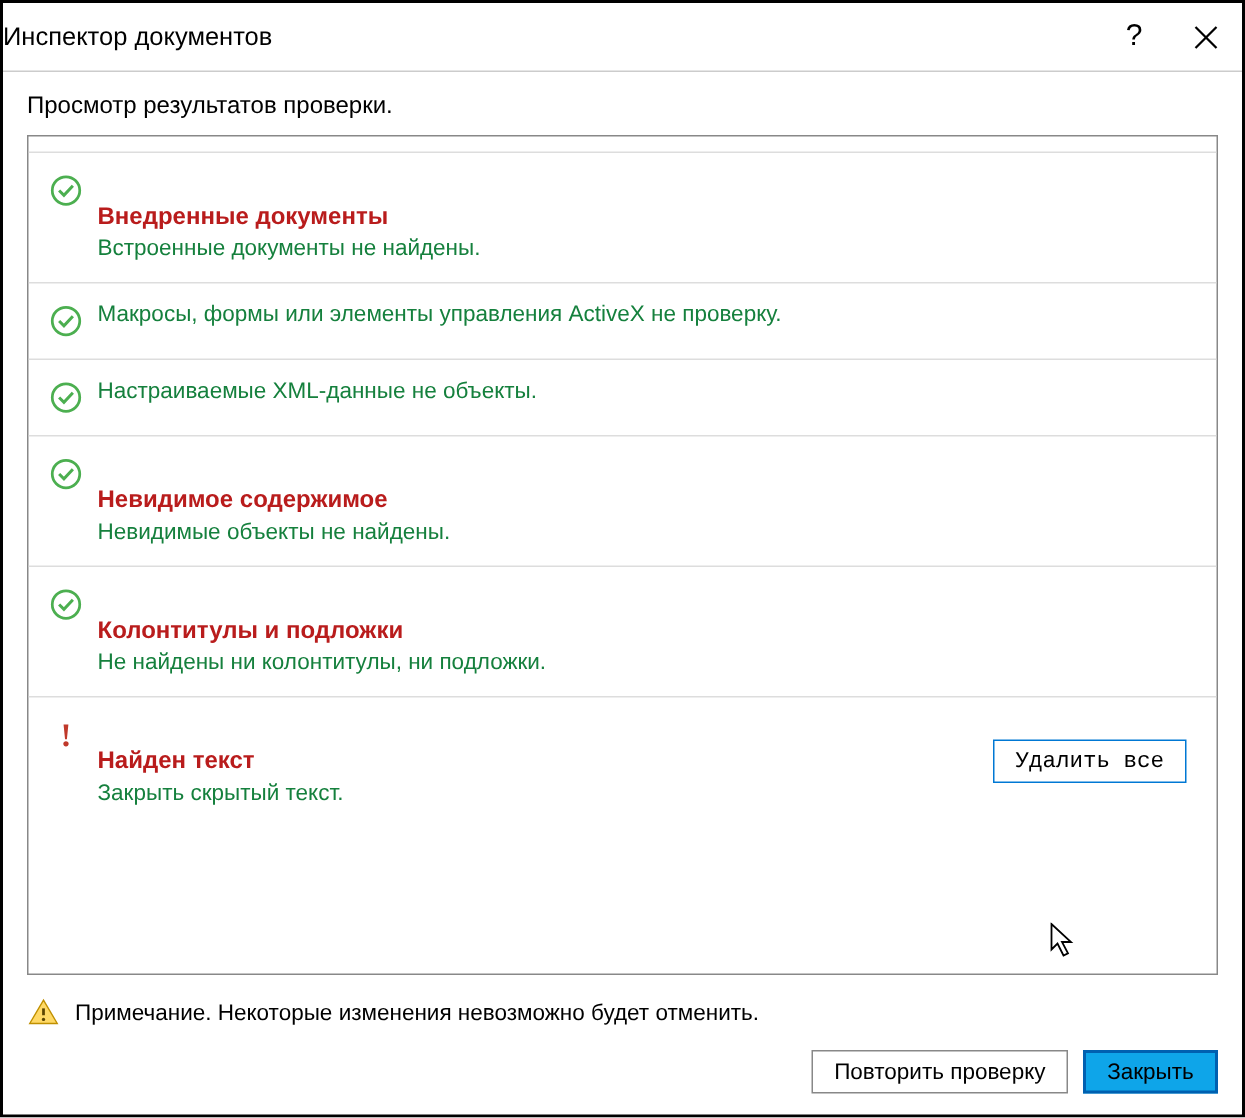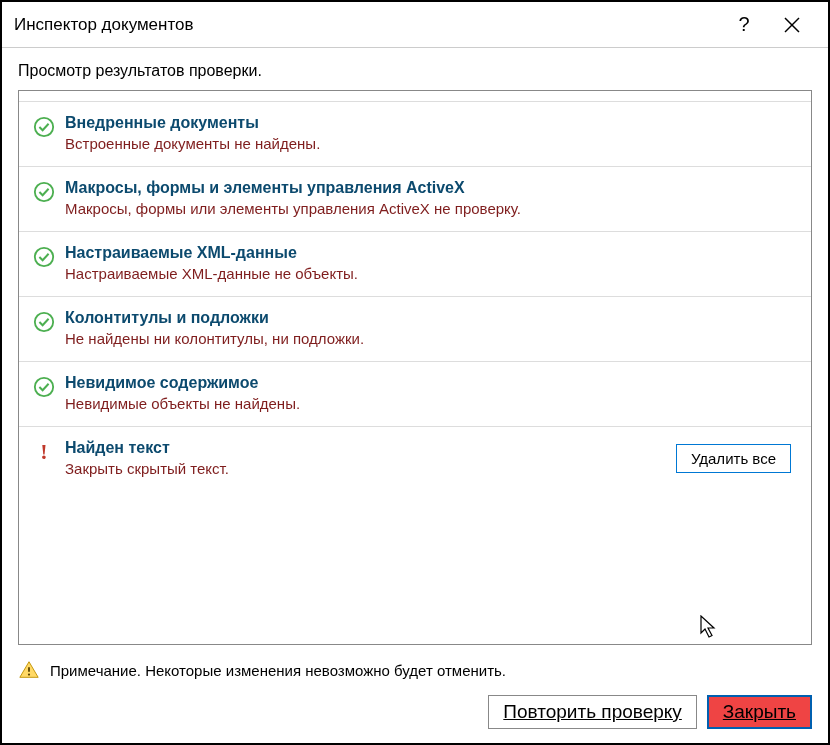--- a/index.html
+++ b/index.html
@@ -19,21 +19,21 @@
       width: 830px;
       height: 745px;
       border: 2px solid #000;
       display: flex;
       flex-direction: column;
       background: #fff;
     }
     .titlebar {
       display: flex;
       align-items: center;
-      padding: 8px 12px;
+      padding: 8px 0;
       border-bottom: 1px solid #ccc;
       height: 46px;
     }
     .titlebar-text {
       flex: 1;
       font-size: 17px;
       color: #000;
     }
     .titlebar-button {
       width: 48px;
@@ -117,38 +117,40 @@
       font-weight: bold;
       font-family: Georgia, serif;
     }
     .result-content {
       flex: 1;
       padding-left: 6px;
     }
     .result-title {
       font-weight: bold;
       font-size: 16px;
-      color: #0c4a6e;
+      color: #b91c1c;
       margin-bottom: 3px;
+      margin-top: 22px;
     }
     .result-desc {
       font-size: 15px;
-      color: #7f1d1d;
+      color: #15803d;
     }
     .result-action {
       align-self: center;
       padding-right: 4px;
     }
     .remove-button {
       border: 1px solid #0078d4;
       background: #fff;
       padding: 5px 14px;
       font-size: 15px;
       cursor: pointer;
       color: #000;
+      font-family: Liberation Mono, monospace;
     }
     .footer-note {
       display: flex;
       align-items: center;
       padding: 14px 16px 8px 16px;
       text-align: center;
     }
     .warning-icon {
       width: 22px;
       height: 22px;
@@ -162,29 +164,27 @@
     .footer-buttons {
       display: flex;
       justify-content: flex-end;
       padding: 6px 16px 14px 16px;
       gap: 10px;
     }
     .footer-button {
       border: 1px solid #888;
       background: #fff;
       padding: 4px 14px;
-      font-size: 19px;
+      font-size: 15px;
       cursor: pointer;
       min-width: 90px;
-      text-decoration: underline;
     }
     .footer-button.primary {
       border: 2px solid #0060b0;
-      background: #ef4444;
-      text-align: right;
+      background: #0ea5e9;
     }
     .cursor {
       position: absolute;
       left: 700px;
       top: 615px;
       pointer-events: none;
       z-index: 100;
     }
   </style>
 </head>
@@ -221,62 +221,60 @@
       </div>
 
       <div class="result-item">
         <div class="result-icon">
           <svg class="checkmark-circle" viewBox="0 0 24 24">
             <circle cx="12" cy="12" r="10" fill="none" stroke="#4caf50" stroke-width="2"></circle>
             <path d="M7 12 L10.5 15.5 L17 8.5" fill="none" stroke="#4caf50" stroke-width="2.2"></path>
           </svg>
         </div>
         <div class="result-content">
-          <div class="result-title">Макросы, формы и элементы управления ActiveX</div>
           <div class="result-desc">Макросы, формы или элементы управления ActiveX не проверку.</div>
         </div>
       </div>
 
 
       <div class="result-item">
         <div class="result-icon">
           <svg class="checkmark-circle" viewBox="0 0 24 24">
             <circle cx="12" cy="12" r="10" fill="none" stroke="#4caf50" stroke-width="2"></circle>
             <path d="M7 12 L10.5 15.5 L17 8.5" fill="none" stroke="#4caf50" stroke-width="2.2"></path>
           </svg>
         </div>
         <div class="result-content">
-          <div class="result-title">Настраиваемые XML-данные</div>
           <div class="result-desc">Настраиваемые XML-данные не объекты.</div>
+        </div>
+      </div>
+
+      <div class="result-item">
+        <div class="result-icon">
+          <svg class="checkmark-circle" viewBox="0 0 24 24">
+            <circle cx="12" cy="12" r="10" fill="none" stroke="#4caf50" stroke-width="2"></circle>
+            <path d="M7 12 L10.5 15.5 L17 8.5" fill="none" stroke="#4caf50" stroke-width="2.2"></path>
+          </svg>
+        </div>
+        <div class="result-content">
+          <div class="result-title">Невидимое содержимое</div>
+          <div class="result-desc">Невидимые объекты не найдены.</div>
         </div>
       </div>
 
       <div class="result-item">
         <div class="result-icon">
           <svg class="checkmark-circle" viewBox="0 0 24 24">
             <circle cx="12" cy="12" r="10" fill="none" stroke="#4caf50" stroke-width="2"></circle>
             <path d="M7 12 L10.5 15.5 L17 8.5" fill="none" stroke="#4caf50" stroke-width="2.2"></path>
           </svg>
         </div>
         <div class="result-content">
           <div class="result-title">Колонтитулы и подложки</div>
           <div class="result-desc">Не найдены ни колонтитулы, ни подложки.</div>
-        </div>
-      </div>
-
-      <div class="result-item">
-        <div class="result-icon">
-          <svg class="checkmark-circle" viewBox="0 0 24 24">
-            <circle cx="12" cy="12" r="10" fill="none" stroke="#4caf50" stroke-width="2"></circle>
-            <path d="M7 12 L10.5 15.5 L17 8.5" fill="none" stroke="#4caf50" stroke-width="2.2"></path>
-          </svg>
-        </div>
-        <div class="result-content">
-          <div class="result-title">Невидимое содержимое</div>
-          <div class="result-desc">Невидимые объекты не найдены.</div>
         </div>
       </div>
 
       <div class="result-item">
         <div class="result-icon">
           <div class="exclaim">!</div>
         </div>
         <div class="result-content">
           <div class="result-title">Найден текст</div>
           <div class="result-desc">Закрыть скрытый текст.</div>

